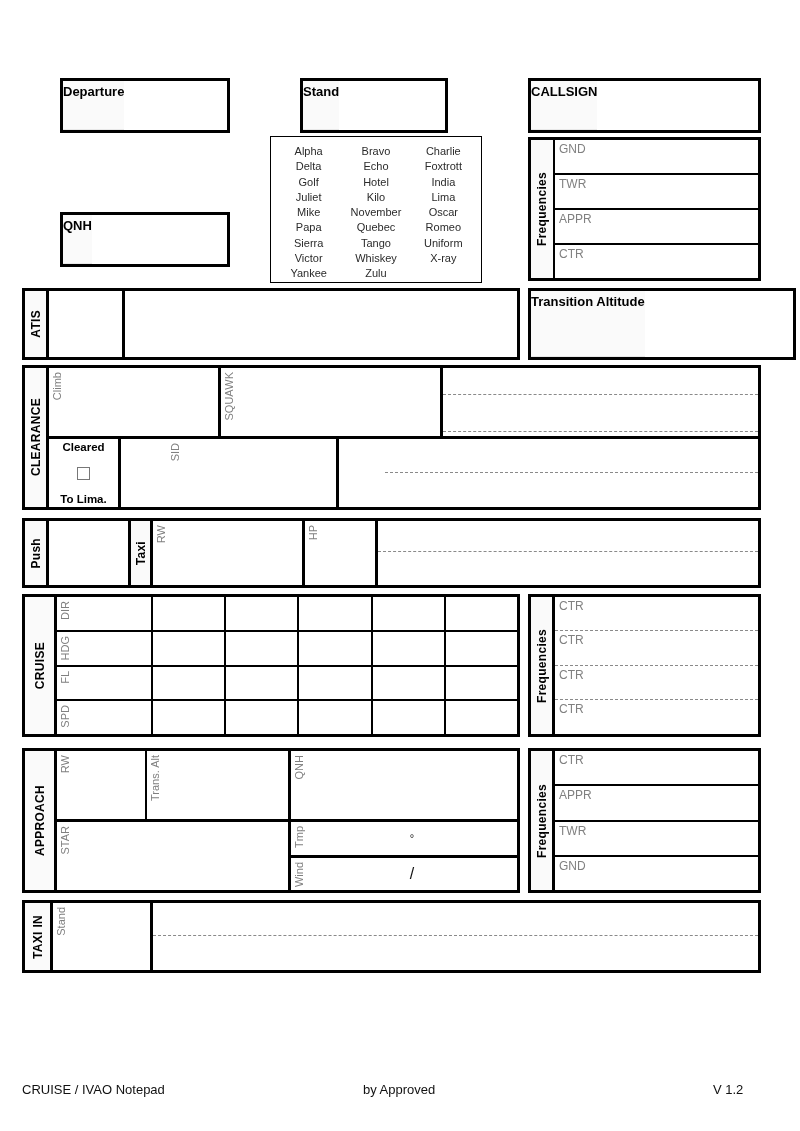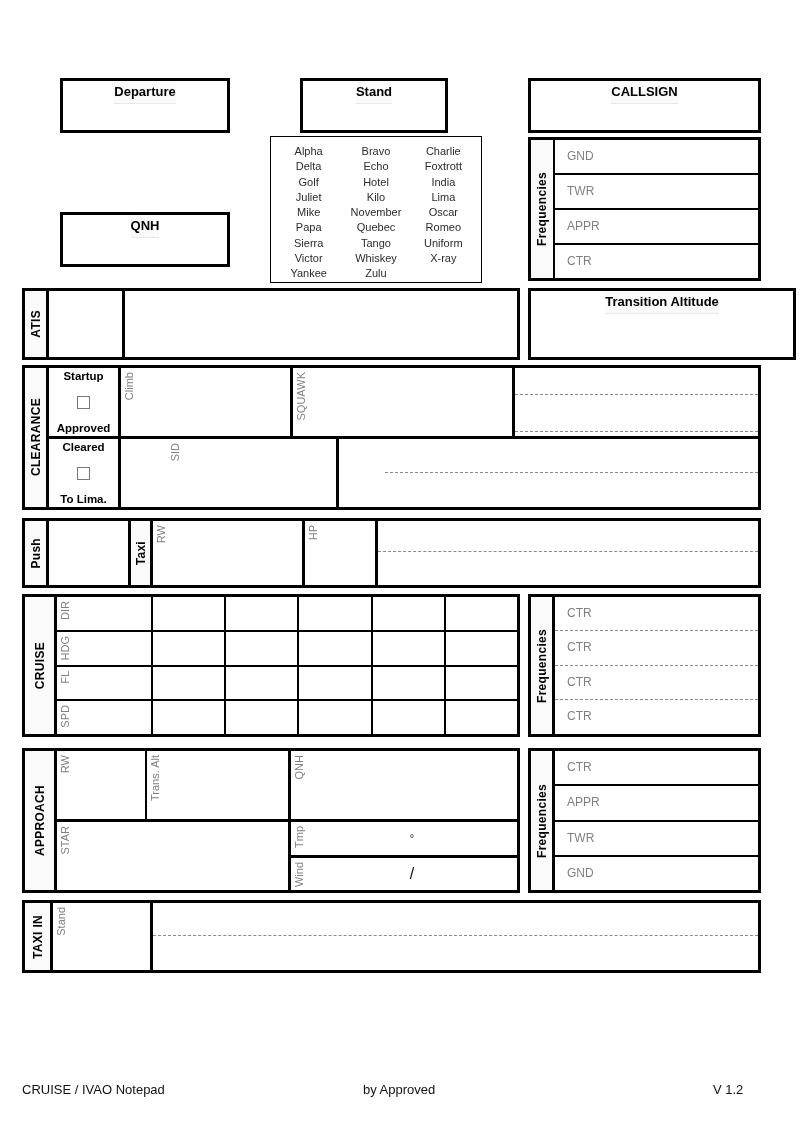--- a/index.html
+++ b/index.html
@@ -11,21 +11,21 @@
   .page { position: relative; width: 800px; height: 1131px; }
 
   
   .abs { position: absolute; }
 
   
   .frame { border: 3px solid #000; background: #fff; }
   .frame-hair { border: 1px solid #000; background: #fff; }
 
   
-  .hdrbox { display: flex; flex-direction: column; align-items: center; }
+  .hdrbox { display: flex; flex-direction: row; }
   .hdrbox .cap {
     font-weight: bold; font-size: 13px; text-align: center;
     padding: 3px 0 4px 0; background: #fafafa;
     border-bottom: 1px solid #e8e8e8; color: #000;
   }
   .hdrbox .fill { flex: 1; background: #fff; }
 
   
   .vlabel {
     display: flex; align-items: center; justify-content: center;
@@ -41,23 +41,22 @@
     font-size: 11px; color: #808080; white-space: nowrap;
     font-weight: normal;
   }
   .vsub {
     display: flex; align-items: flex-start; justify-content: flex-start;
     padding: 4px 0 0 2px;
   }
 
   
   .hlabel {
-    font-size: 12px; color: #808080; padding: 3px 0 0 12px;
+    font-size: 12px; color: #808080; padding: 3px 0 0 4px;
     line-height: 1.1;
-    margin-top: 7px;
   }
 
   
   .nato {
     display: grid; grid-template-columns: 1fr 1fr 1fr;
     row-gap: 0px; padding: 7px 4px 7px 4px;
     font-size: 11px; text-align: center; color: #2b2b2b;
   }
   .nato div { line-height: 15.3px; }
 
@@ -173,27 +172,20 @@
   </div>
 
   <div class="abs frame" style="left:22px; top:365px; width:739px; height:145px; display:flex;">
     <div class="vlabel" style="width:24px; border-right:3px solid #000;">
       <span>CLEARANCE</span>
     </div>
 
     <div style="flex:1; display:flex; flex-direction:column;">
 
       <div style="flex:1; display:flex; border-bottom:3px solid #000;">
-        <div style="width:72px; border-right:3px solid #000;">
-          <div class="chkcell">
-            <div>Startup</div>
-            <div class="chk"></div>
-            <div>Approved</div>
-          </div>
-        </div>
         <div style="width:172px; border-right:3px solid #000; position:relative;">
           <div class="vsub" style="height:100%;">
             <span>Climb</span>
           </div>
         </div>
         <div style="width:222px; border-right:3px solid #000; position:relative;">
           <div class="vsub" style="height:100%;">
             <span>SQUAWK</span>
           </div>
         </div>

